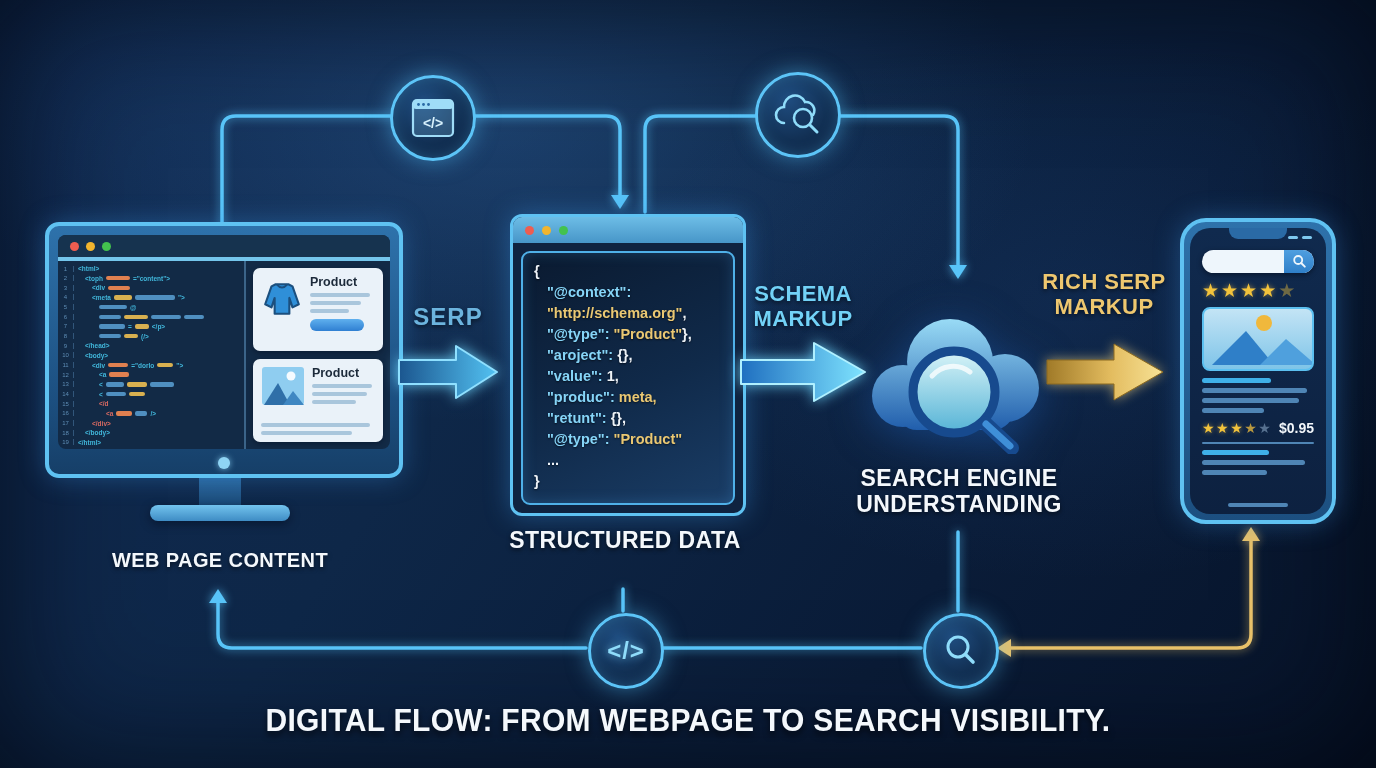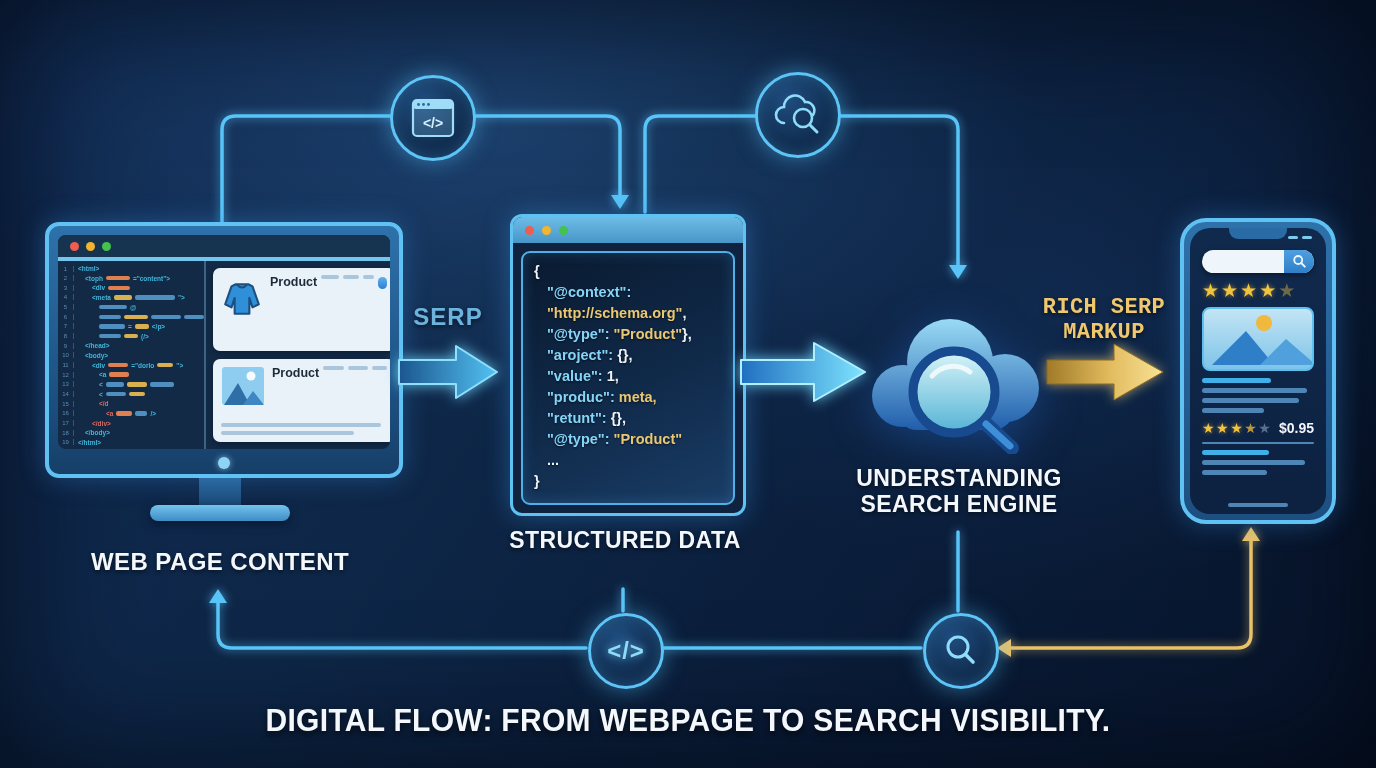--- a/index.html
+++ b/index.html
@@ -21,21 +21,21 @@
   
   .node{position:absolute;z-index:2;border-radius:50%;
     border:3.5px solid #5cc4f7;
     background:radial-gradient(circle at 38% 30%, #1f4d80 0%, #123054 55%, #0c2140 100%);
     box-shadow:0 0 22px rgba(86,194,250,.5), inset 0 0 14px rgba(86,194,250,.28);
     display:flex;align-items:center;justify-content:center;}
   .node-code-text{font-size:24px;font-weight:bold;color:#8fdcfa;letter-spacing:1px;text-shadow:0 0 8px rgba(120,210,250,.8);}
   
   .lbl{position:absolute;z-index:6;text-align:center;font-weight:bold;line-height:1.12;
     letter-spacing:.4px;text-shadow:0 2px 4px rgba(0,0,0,.55);}
-  .lbl-white{color:#f4f8fc;font-size:24px;}
+  .lbl-white{color:#f4f8fc;font-size:20px;}
   .lbl-cyan{color:#72d2f7;font-size:22px;}
   .lbl-steel{color:#6cb4de;font-size:24px;letter-spacing:1px;}
   .lbl-gold{color:#eec76f;font-size:22px;}
   .caption{position:absolute;z-index:6;left:0;right:0;top:704px;text-align:center;
     color:#f4f8fc;font-size:30px;font-weight:bold;letter-spacing:.3px;
     text-shadow:0 3px 6px rgba(0,0,0,.6);transform:scaleY(1.04);}
   
   .arrow{position:absolute;z-index:5;}
   .glowB{filter:drop-shadow(0 0 7px rgba(110,215,255,.85));}
   .glowG{filter:drop-shadow(0 0 6px rgba(245,215,130,.6));}
@@ -60,21 +60,21 @@
   .tk-tag{font-size:6.5px;font-weight:bold;color:#41b6da;}
   .tk-red{font-size:6.5px;font-weight:bold;color:#d86a62;}
   .bar{height:4.5px;border-radius:2px;display:inline-block;}
   .bar-o{background:#e08050;}
   .bar-y{background:#d8b050;}
   .bar-b{background:#4f8fc0;}
   .mon-cards{flex:1;padding:7px;display:flex;flex-direction:column;gap:8px;min-height:0;}
   .card{flex:1;background:#eaf2f9;border-radius:7px;padding:7px 8px;display:flex;flex-direction:column;
     box-shadow:0 2px 5px rgba(0,10,25,.4);min-height:0;}
   .card-row{display:flex;gap:7px;flex:1;min-height:0;}
-  .card-col{flex:1;display:flex;gap:4px;}
+  .card-col{flex:1;display:flex;flex-direction:column;gap:4px;}
   .card-title{font-size:12.5px;font-weight:bold;color:#1c2a3a;}
   .cline{height:4px;border-radius:2px;background:#a9c6dc;}
   .pill-btn{width:54px;height:12px;border-radius:7px;margin-top:2px;
     background:linear-gradient(180deg,#5fb0ee,#2f7fd2);}
   .mon-chin-dot{position:absolute;bottom:5px;left:50%;transform:translateX(-50%);
     width:12px;height:12px;border-radius:50%;background:#8fd4f4;box-shadow:0 0 6px rgba(140,210,245,.8);}
   .stand-neck{position:absolute;left:199px;top:474px;width:42px;height:32px;z-index:3;
     background:linear-gradient(180deg,#2a679e,#1b4a77);}
   .stand-base{position:absolute;left:150px;top:505px;width:140px;height:16px;z-index:3;border-radius:9px;
     background:linear-gradient(180deg,#73c4ee,#3e8cc4);box-shadow:0 3px 10px rgba(0,10,25,.5);}
@@ -410,20 +410,24 @@
         <div class="jl ind"><span class="j-k">"retunt":</span><span class="j-w"> {},</span></div>
         <div class="jl ind"><span class="j-k">"@type":</span><span class="j-v"> "Product"</span></div>
         <div class="jl ind"><span class="j-w">...</span></div>
         <div class="jl"><span class="j-w">}</span></div>
       </div>
   </div>
   <div class="lbl lbl-white" style="left:495px;top:528px;width:260px;font-size:23px;">
     <div>STRUCTURED DATA</div>
   </div>
 
+  <div class="lbl lbl-cyan" style="left:730px;top:282px;width:146px;">
+    <div>SCHEMA</div>
+    <div>MARKUP</div>
+  </div>
   <svg class="arrow glowB" style="left:740px;top:336px;" width="128" height="72" viewBox="0 0 128 72">
     <defs>
         <linearGradient id="a2" x1="0" y1="0" x2="1" y2="0">
       <stop offset="0" stop-color="#1f6fc0"></stop>
           <stop offset="1" stop-color="#7fe4ff"></stop>
         </linearGradient>
       </defs>
     <polygon points="1,24 74,24 74,7 125,36 74,65 74,48 1,48" fill="url(#a2)" stroke="#b0f0ff" stroke-width="2" stroke-linejoin="round"></polygon>
   </svg>
 
@@ -445,25 +449,25 @@
         <circle cx="147" cy="92" r="34"></circle>
         <rect x="38" y="92" width="118" height="42" rx="21"></rect>
       </g>
       <circle cx="96" cy="96" r="41" fill="url(#lg)" stroke="#174a8e" stroke-width="9"></circle>
       <path d="M 74 80 A 28 28 0 0 1 112 76" fill="none" stroke="#ffffff" stroke-width="5" stroke-linecap="round" opacity=".75"></path>
       <line x1="127" y1="127" x2="154" y2="152" stroke="#174a8e" stroke-width="14" stroke-linecap="round"></line>
       <line x1="128" y1="128" x2="152" y2="150" stroke="#3f8fd8" stroke-width="7" stroke-linecap="round"></line>
     </svg>
   </div>
   <div class="lbl lbl-white" style="left:840px;top:466px;width:238px;font-size:23px;">
+    <div>SEARCH ENGINE</div>
     <div>UNDERSTANDING</div>
-    <div>SEARCH ENGINE</div>
-  </div>
-
-  <div class="lbl lbl-gold" style="left:1030px;top:296px;width:148px;font-family:Liberation Mono, monospace;">
+  </div>
+
+  <div class="lbl lbl-gold" style="left:1030px;top:270px;width:148px;">
     <div>RICH SERP</div>
     <div>MARKUP</div>
   </div>
   <svg class="arrow glowG" style="left:1046px;top:338px;" width="120" height="68" viewBox="0 0 120 68">
     <defs>
         <linearGradient id="a3" x1="0" y1="0" x2="1" y2="0">
       <stop offset="0" stop-color="#a07a28"></stop>
           <stop offset=".55" stop-color="#e3bc5f"></stop>
           <stop offset="1" stop-color="#f7e296"></stop>
         </linearGradient>

